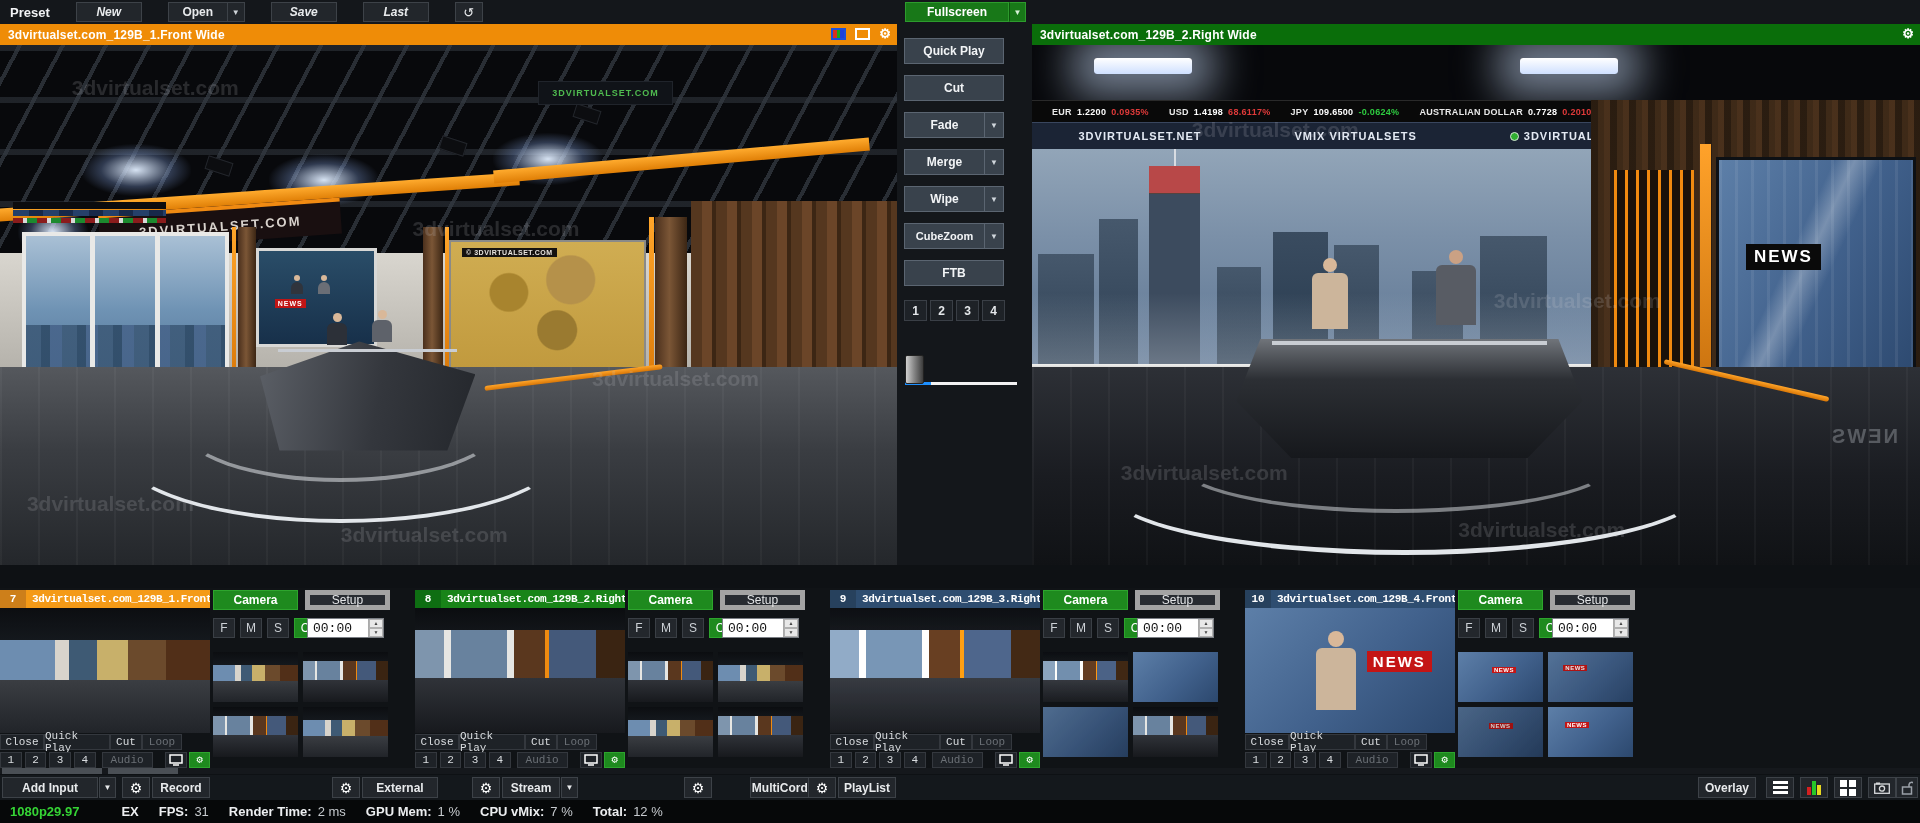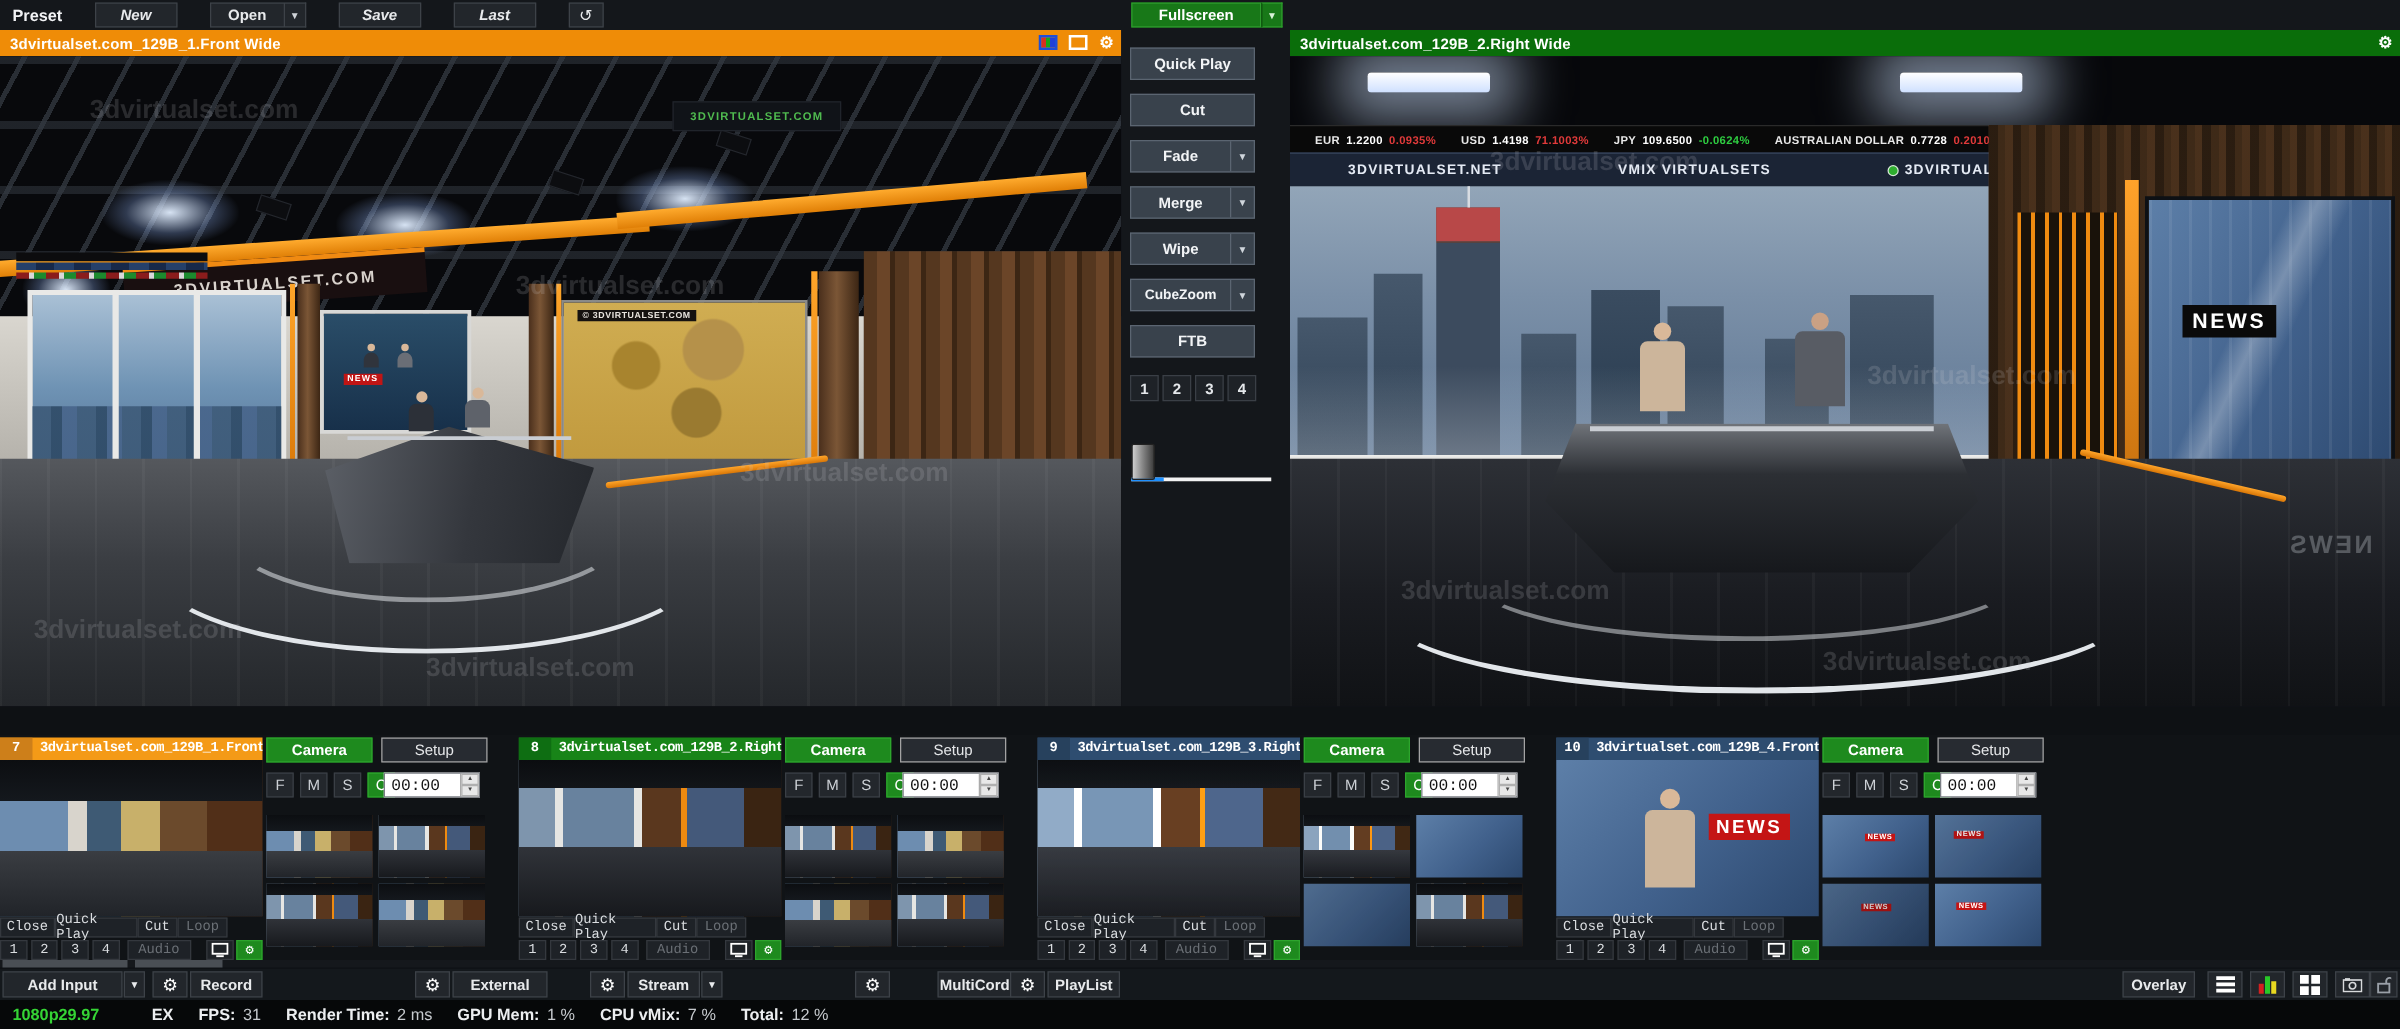--- a/index.html
+++ b/index.html
@@ -136,21 +136,21 @@
   .ip-title { color:#fff; font:bold 11px "Liberation Mono", monospace; margin-left:6px; white-space:nowrap; letter-spacing:-.4px; }
   .ip-thumb { position:absolute; left:0; top:18px; width:210px; height:125px; overflow:hidden; }
   .ip-foot1 { position:absolute; left:0; top:144px; width:210px; height:16px; display:flex; }
   .ip-foot2 { position:absolute; left:0; top:161px; width:210px; height:17px; display:flex; align-items:center; }
   .fbtn { height:16px; background:#1e2227; border:1px solid #34383e; color:#dadde0;
           font:11px "Liberation Mono", monospace; display:flex; align-items:center; justify-content:center; }
   .fbtn.dim { color:#6b7076; }
   .fbtn.green { background:#1e8a1e; border-color:#2da52d; }
   .cam-btn { position:absolute; top:0; width:85px; height:20px; background:#1e8a1e; border:1px solid #2da52d; color:#fff;
              font-weight:bold; font-size:12px; display:flex; align-items:center; justify-content:center; }
-  .setup-btn { position:absolute; top:0; width:85px; height:20px; background:#272b31; border:1px solid #a3a3a3; color:#e4e6e8;
+  .setup-btn { position:absolute; top:0; width:85px; height:20px; background:#272b31; border:5px solid #a3a3a3; color:#e4e6e8;
              font-size:12px; display:flex; align-items:center; justify-content:center; }
   .fmsc { position:absolute; top:28px; width:22px; height:20px; background:#23272c; border:1px solid #3a3f45; color:#cdd1d6;
           font-size:12px; display:flex; align-items:center; justify-content:center; }
   .fmsc.on { background:#1e8a1e; border-color:#2da52d; color:#fff; }
   .timebox { position:absolute; top:28px; left:307px; width:77px; height:20px; background:#fff; border:1px solid #7a7e84;
              display:flex; align-items:center; }
   .timebox .tval { flex:1; color:#111; font:13px "Liberation Mono", monospace; padding-left:5px; }
   .spin { width:15px; height:18px; display:flex; flex-direction:column; border-left:1px solid #aaa; }
   .spin div { flex:1; background:#e8e8e8; border:1px solid #b0b0b0; color:#444; font-size:5px; line-height:7px; text-align:center; }
   .mini { position:absolute; width:85px; height:50px; overflow:hidden; background:#1a1e23; }
@@ -324,21 +324,21 @@
 
     <div class="ticker-bar">
       <span class="tk-item">
           <span class="tk-label">EUR</span>
           <span class="tk-val">1.2200</span>
           <span style="color: rgb(224, 58, 58);">0.0935%</span>
         </span>
       <span class="tk-item">
           <span class="tk-label">USD</span>
           <span class="tk-val">1.4198</span>
-          <span style="color: rgb(224, 58, 58);">71.1003%</span>
+          <span style="color: rgb(224, 58, 58);">68.6117%</span>
         </span>
       <span class="tk-item">
           <span class="tk-label">JPY</span>
           <span class="tk-val">109.6500</span>
           <span style="color: rgb(46, 204, 64);">-0.0624%</span>
         </span>
       <span class="tk-item">
           <span class="tk-label">AUSTRALIAN DOLLAR</span>
           <span class="tk-val">0.7728</span>
           <span style="color: rgb(224, 58, 58);">0.2010%</span>

